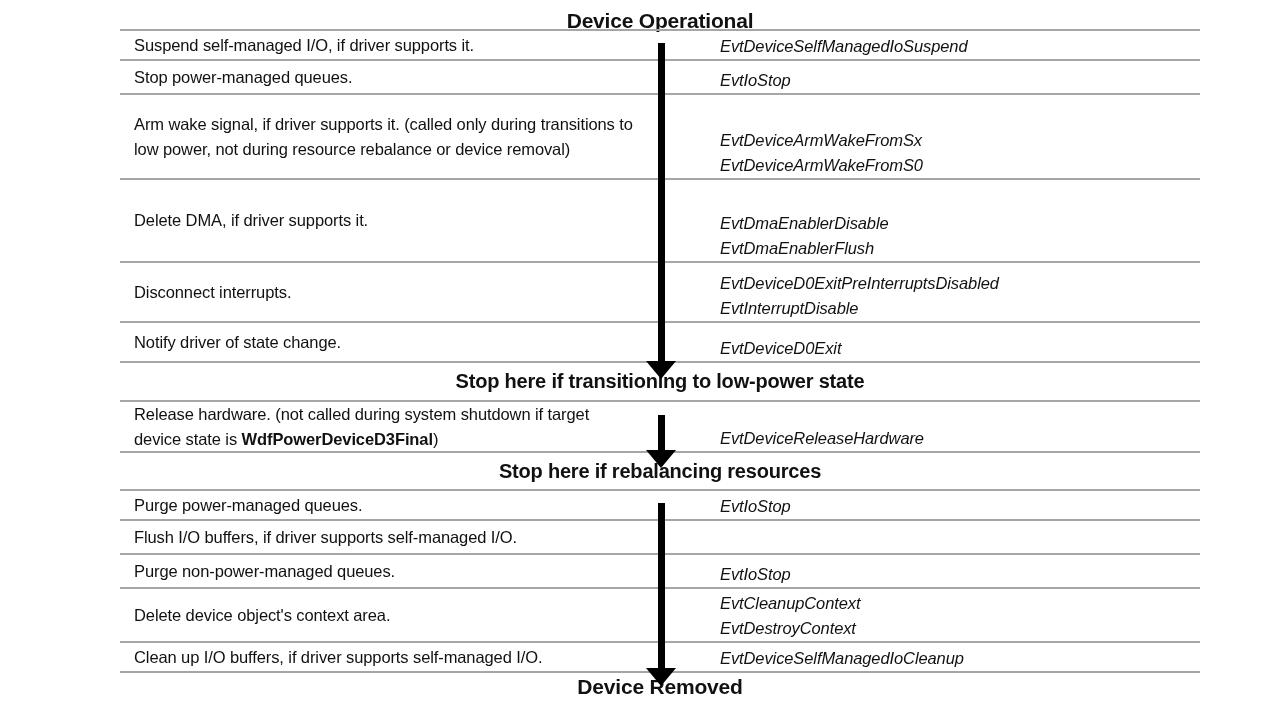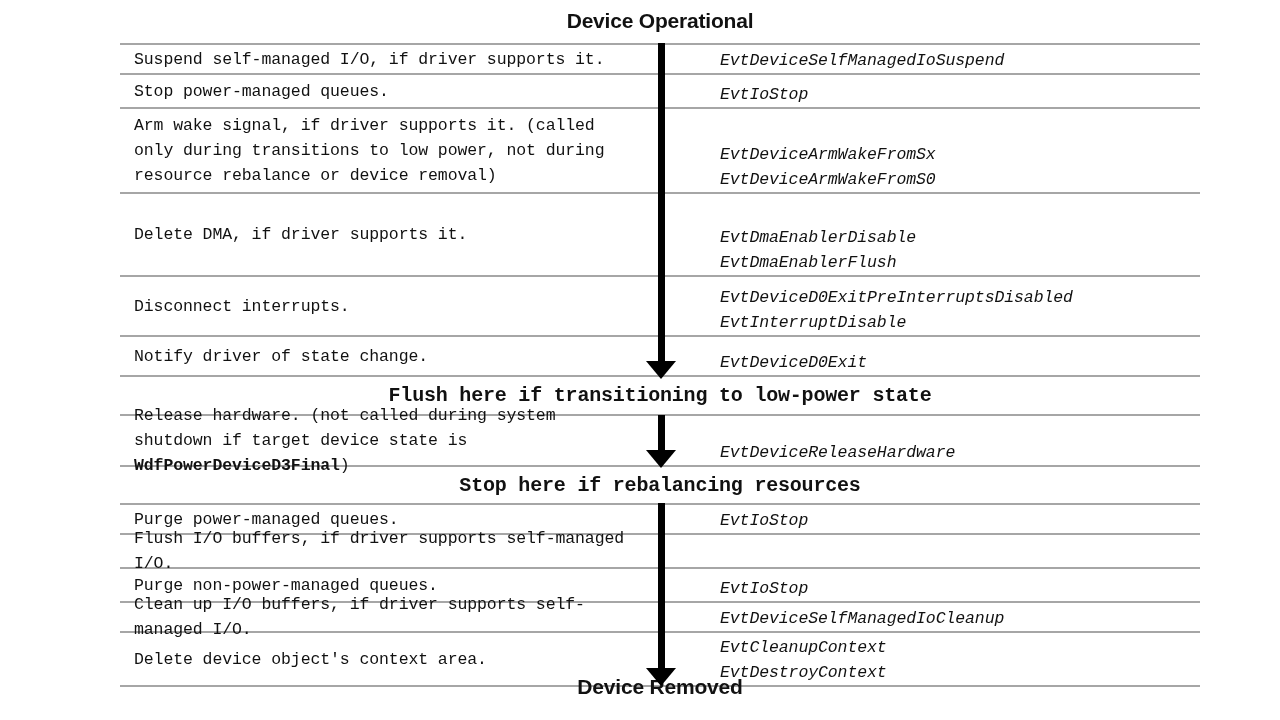--- a/index.html
+++ b/index.html
@@ -18,23 +18,22 @@
   }
   .state-title{
     position:absolute;left:120px;width:1080px;
     text-align:center;
     font-size:21px;font-weight:bold;letter-spacing:-0.2px;
     color:var(--text);
   }
   .state-title.top{top:4px;line-height:34px;}
   .state-title.bottom{top:672px;line-height:30px;}
   .seq-table{
-    position:absolute;left:120px;top:43px;width:1080px;
+    position:absolute;left:120px;top:29px;width:1080px;
     border-bottom:2px solid var(--divider);
-    font-family:Liberation Mono, monospace;
   }
   .seq-row{
     box-sizing:border-box;
     display:flex;
     border-top:2px solid var(--divider);
   }
   .cell-task{
     box-sizing:border-box;
     width:570px;
     padding:0 50px 0 14px;
@@ -132,21 +131,21 @@
 
     <div class="seq-row" style="height:40px">
       <div class="cell-task">
           <span>Notify driver of state change.</span>
         </div>
       <div class="cell-cb">
           <span>EvtDeviceD0Exit</span>
         </div>
     </div>
 
-    <div class="stop-header" style="height:39px">Flush here if transitioning to low-power state</div>
+    <div class="stop-header" style="height:39px">Stop here if transitioning to low-power state</div>
 
     <div class="seq-row" style="height:51px">
       <div class="cell-task">
         <div><span>Release hardware. (not called during system shutdown if target device state is </span><strong>WdfPowerDeviceD3Final</strong><span>)</span></div>
       </div>
       <div class="cell-cb">
           <span>EvtDeviceReleaseHardware</span>
         </div>
     </div>
 
@@ -166,40 +165,40 @@
           <span>Flush I/O buffers, if driver supports self-managed I/O.</span>
         </div>
     </div>
 
     <div class="seq-row" style="height:34px">
       <div class="cell-task">
           <span>Purge non-power-managed queues.</span>
         </div>
       <div class="cell-cb">
           <span>EvtIoStop</span>
-        </div>
-    </div>
-
-    <div class="seq-row" style="height:30px">
-      <div class="cell-task">
-          <span>Clean up I/O buffers, if driver supports self-managed I/O.</span>
-        </div>
-      <div class="cell-cb">
-          <span>EvtDeviceSelfManagedIoCleanup</span>
         </div>
     </div>
 
     <div class="seq-row" style="height:54px">
       <div class="cell-task">
           <span>Delete device object's context area.</span>
         </div>
       <div class="cell-cb">
         <span>EvtCleanupContext</span>
         <span>EvtDestroyContext</span>
       </div>
+    </div>
+
+    <div class="seq-row" style="height:30px">
+      <div class="cell-task">
+          <span>Clean up I/O buffers, if driver supports self-managed I/O.</span>
+        </div>
+      <div class="cell-cb">
+          <span>EvtDeviceSelfManagedIoCleanup</span>
+        </div>
     </div>
 
   </div>
 
   <div class="flow-arrow" style="left:646px;top:43px;height:336px;">
     <div class="arrow-shaft"></div>
     <div class="arrow-head"></div>
   </div>
 
   <div class="flow-arrow" style="left:646px;top:415px;height:53px;">

